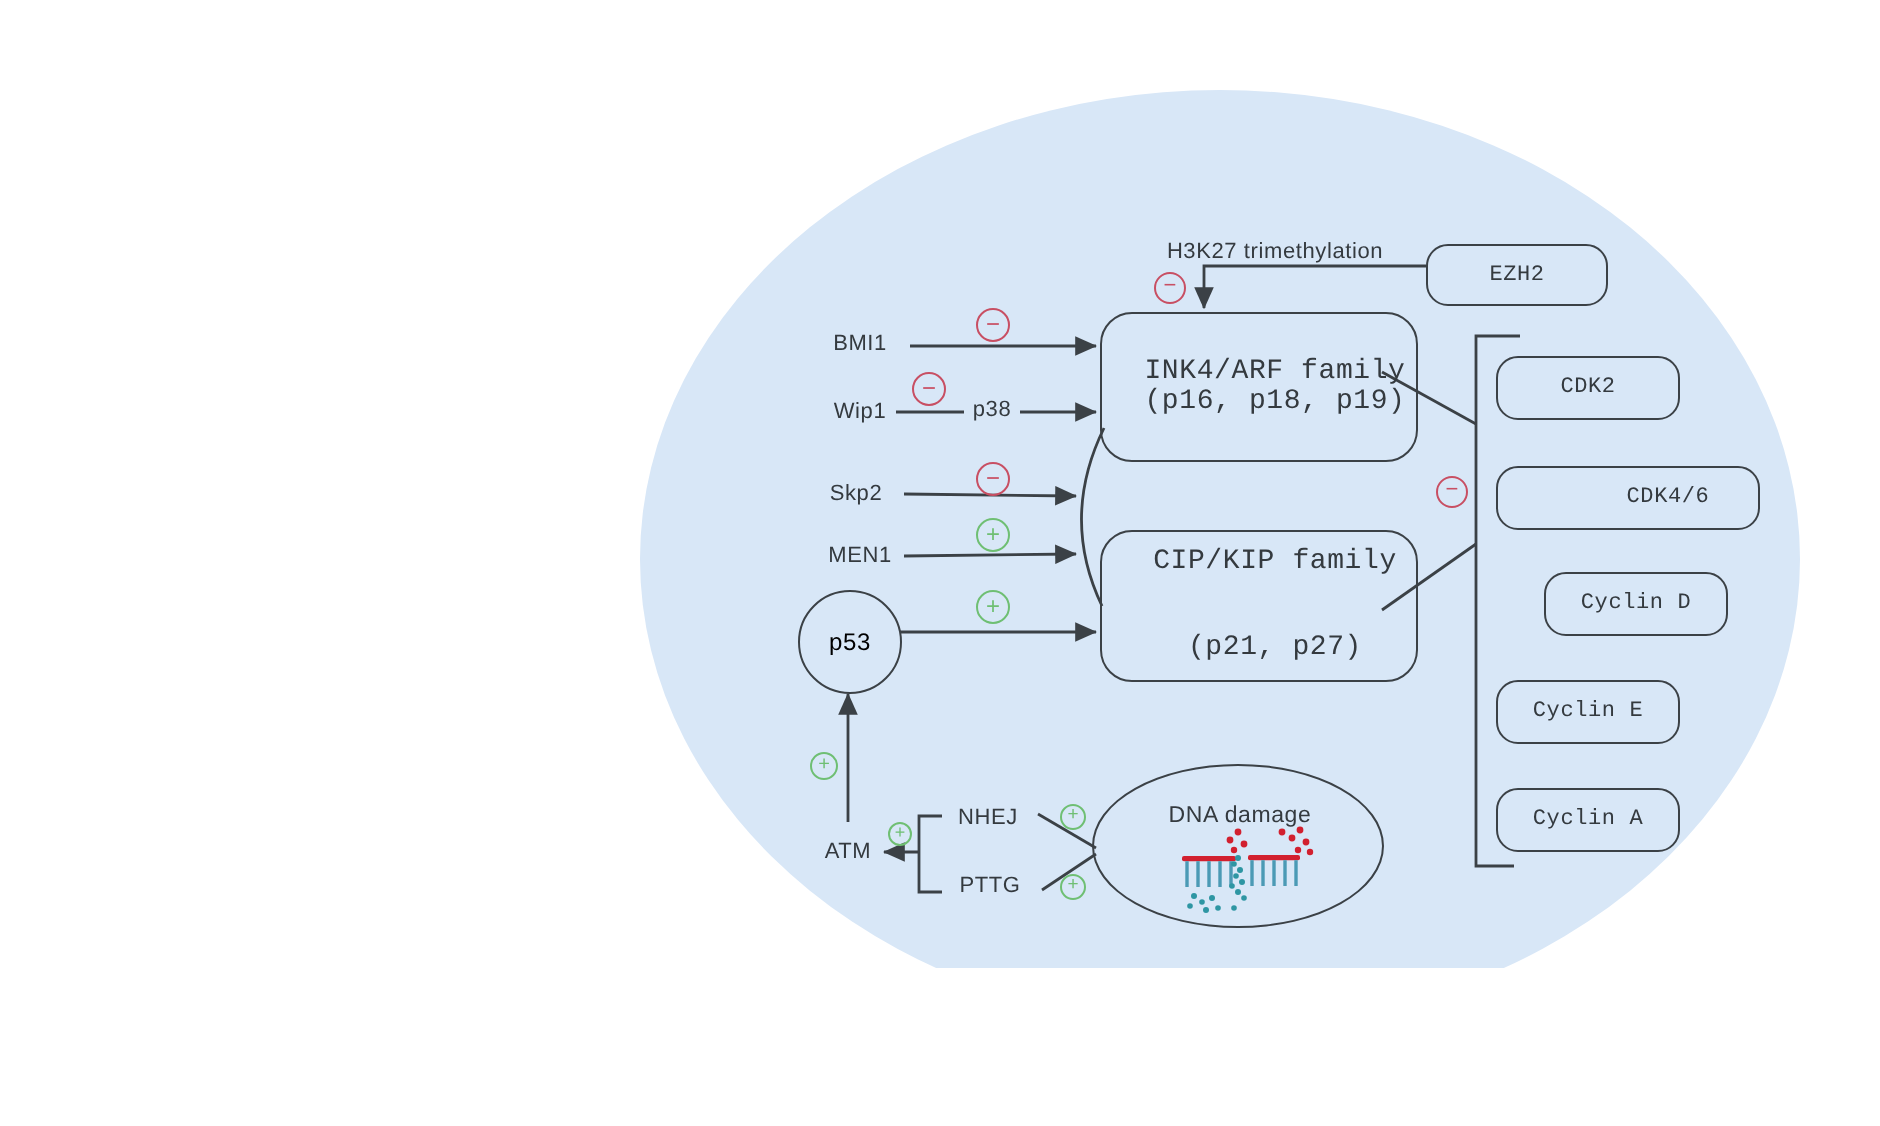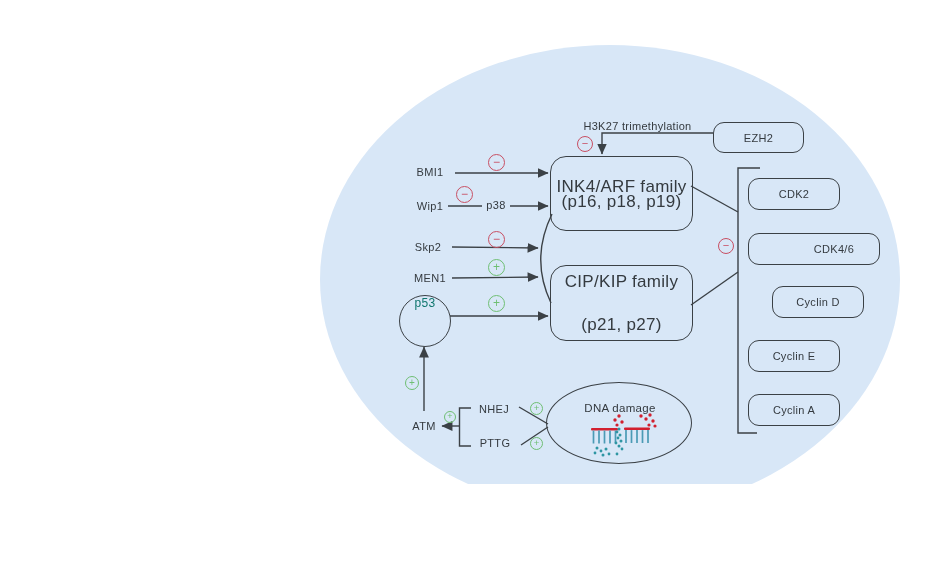--- a/index.html
+++ b/index.html
@@ -13,27 +13,27 @@
   }
   svg.layer{position:absolute;left:0;top:0;width:940px;height:563px;}
   .lbl{
     position:absolute;font-size:11px;letter-spacing:.3px;text-align:center;
     color:#343a3f;line-height:14px;white-space:nowrap;
   }
   .node{
     position:absolute;border:1.4px solid #3b4146;border-radius:11px;
     display:flex;flex-direction:column;align-items:center;justify-content:center;
     font-size:11px;letter-spacing:.3px;color:#343a3f;background:transparent;
-    text-align:center;line-height:14px;
-  }
-  .node.big{border-radius:16px;font-size:17px;line-height:15px;}
+    line-height:14px;font-family:Liberation Mono, monospace;
+  }
+  .node.big{border-radius:16px;font-size:14px;line-height:15px;padding-left:16px;}
   .circle-node{
     position:absolute;border:1.4px solid #3b4146;border-radius:50%;
-    display:flex;justify-content:center;
-    font-size:12px;letter-spacing:.3px;color:#0f766e;background:transparent;
+    display:flex;align-items:center;justify-content:center;
+    font-size:12px;letter-spacing:.3px;color:#000000;background:transparent;
   }
   .oval{
     position:absolute;border:1.4px solid #3b4146;border-radius:50%;background:transparent;
   }
   .badge{
     position:absolute;border-radius:50%;display:flex;align-items:center;justify-content:center;
     background:transparent;font-size:12px;line-height:1;padding-bottom:1px;box-sizing:border-box;
   }
   .badge.red{border:1.4px solid #c84f63;color:#c84f63;}
   .badge.green{border:1.4px solid #6fbf73;color:#6fbf73;}

